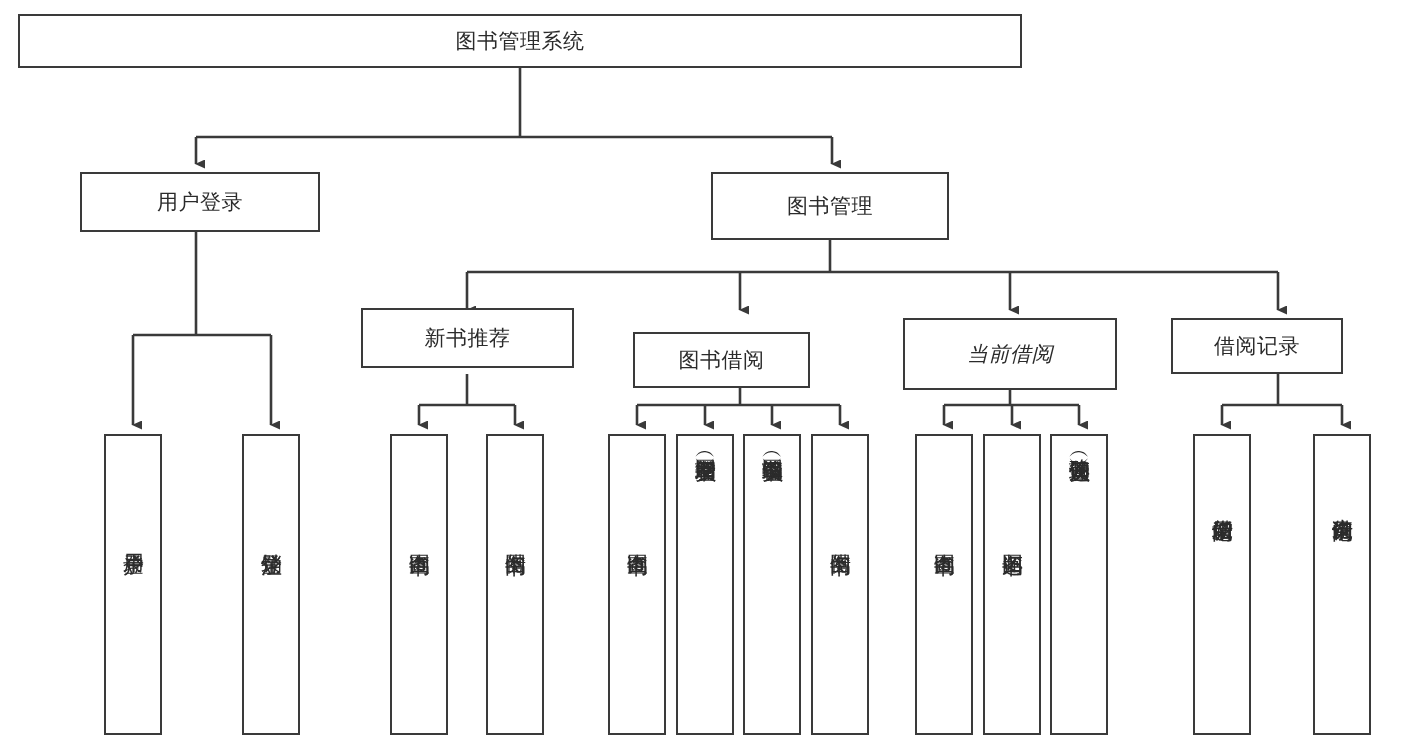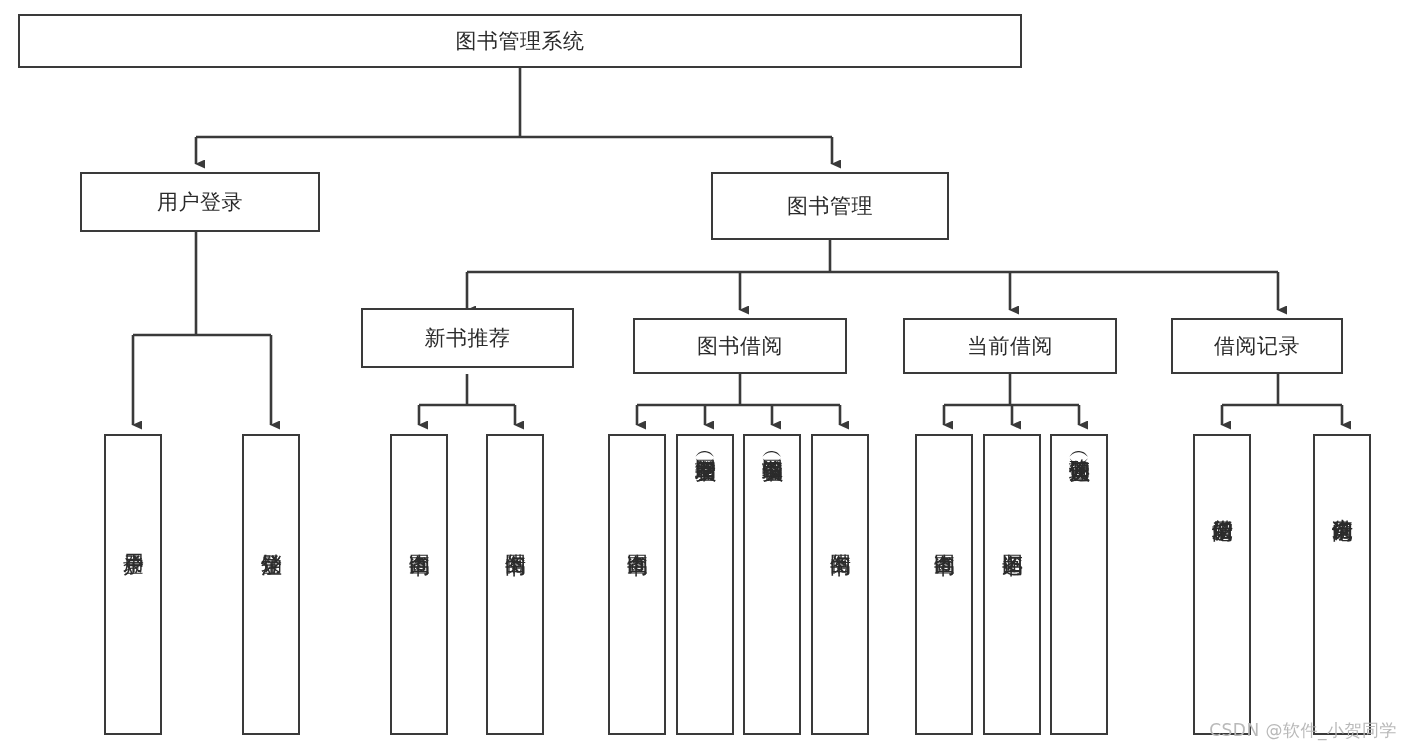--- a/index.html
+++ b/index.html
@@ -135,24 +135,24 @@
   <div class="node horiz" style="left:80px; top:172px; width:240px; height:60px;">
     <span class="label">用户登录</span>
   </div>
   <div class="node horiz" style="left:711px; top:172px; width:238px; height:68px;">
     <span class="label">图书管理</span>
   </div>
 
   <div class="node horiz" style="left:361px; top:308px; width:213px; height:60px;">
     <span class="label">新书推荐</span>
   </div>
-  <div class="node horiz" style="left:633px; top:318px; width:214px; height:56px;">
+  <div class="node horiz" style="left:633px; top:332px; width:177px; height:56px;">
     <span class="label">图书借阅</span>
   </div>
-  <div class="node horiz" style="left:903px; top:318px; width:214px; height:56px;">
+  <div class="node horiz" style="left:903px; top:318px; width:214px; height:72px;font-style:italic;">
     <span class="label">当前借阅</span>
   </div>
   <div class="node horiz" style="left:1171px; top:318px; width:172px; height:56px;">
     <span class="label">借阅记录</span>
   </div>
 
   <div class="node vert mid2" style="left:104px; top:434px; width:58px; height:301px;">
     <span class="label">用户登录</span>
   </div>
   <div class="node vert mid2" style="left:242px; top:434px; width:58px; height:301px;">
@@ -189,15 +189,14 @@
     <span class="label">确认归还（管理员）</span>
   </div>
 
   <div class="node vert mid" style="left:1193px; top:434px; width:58px; height:301px;">
     <span class="label">新增借阅记录</span>
   </div>
   <div class="node vert mid" style="left:1313px; top:434px; width:58px; height:301px;">
     <span class="label">查询借阅记录</span>
   </div>
 
-  <div class="watermark">CSDN @软件_小贺同学</div>
 
 </div>
 
 </body></html>

